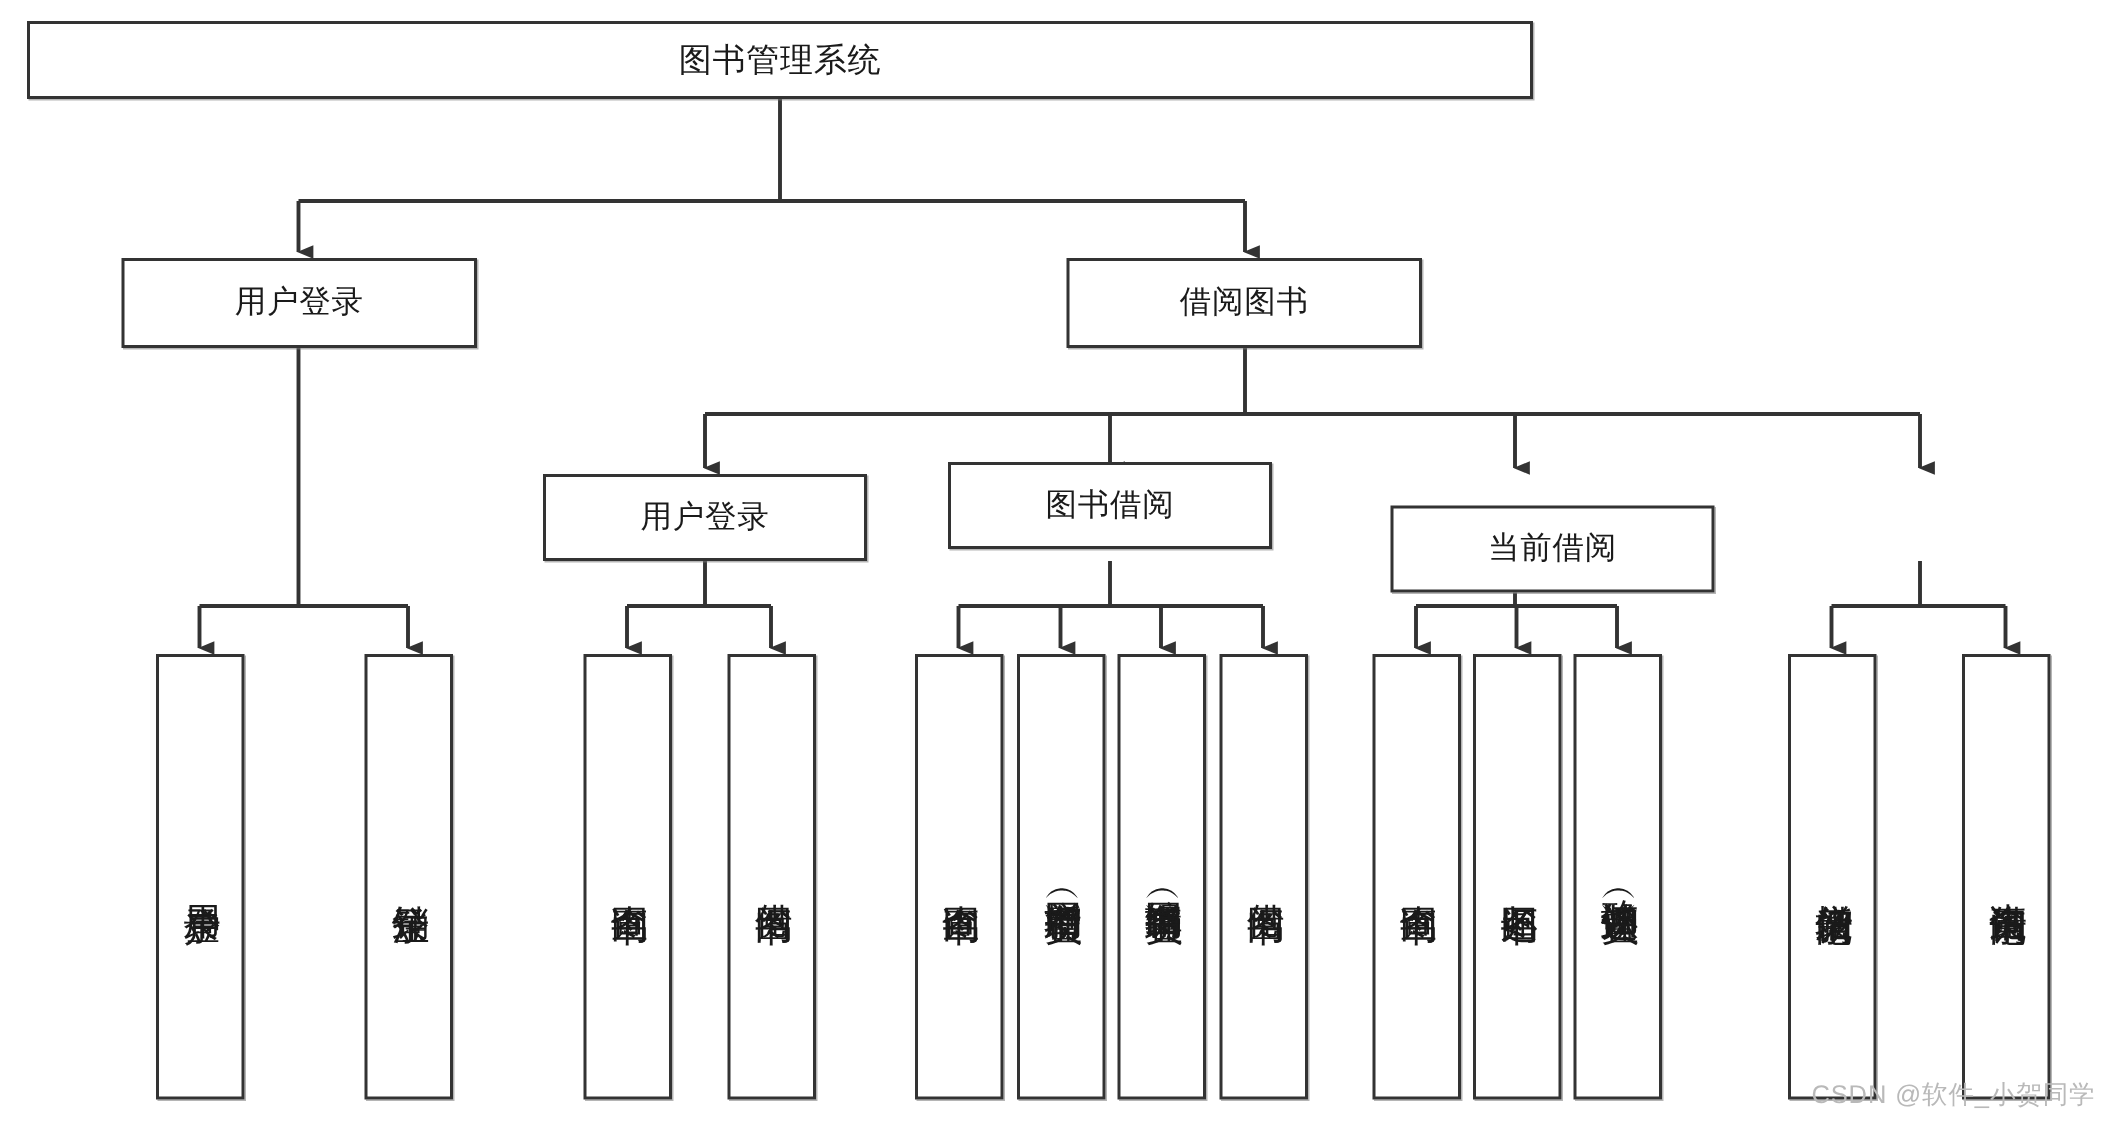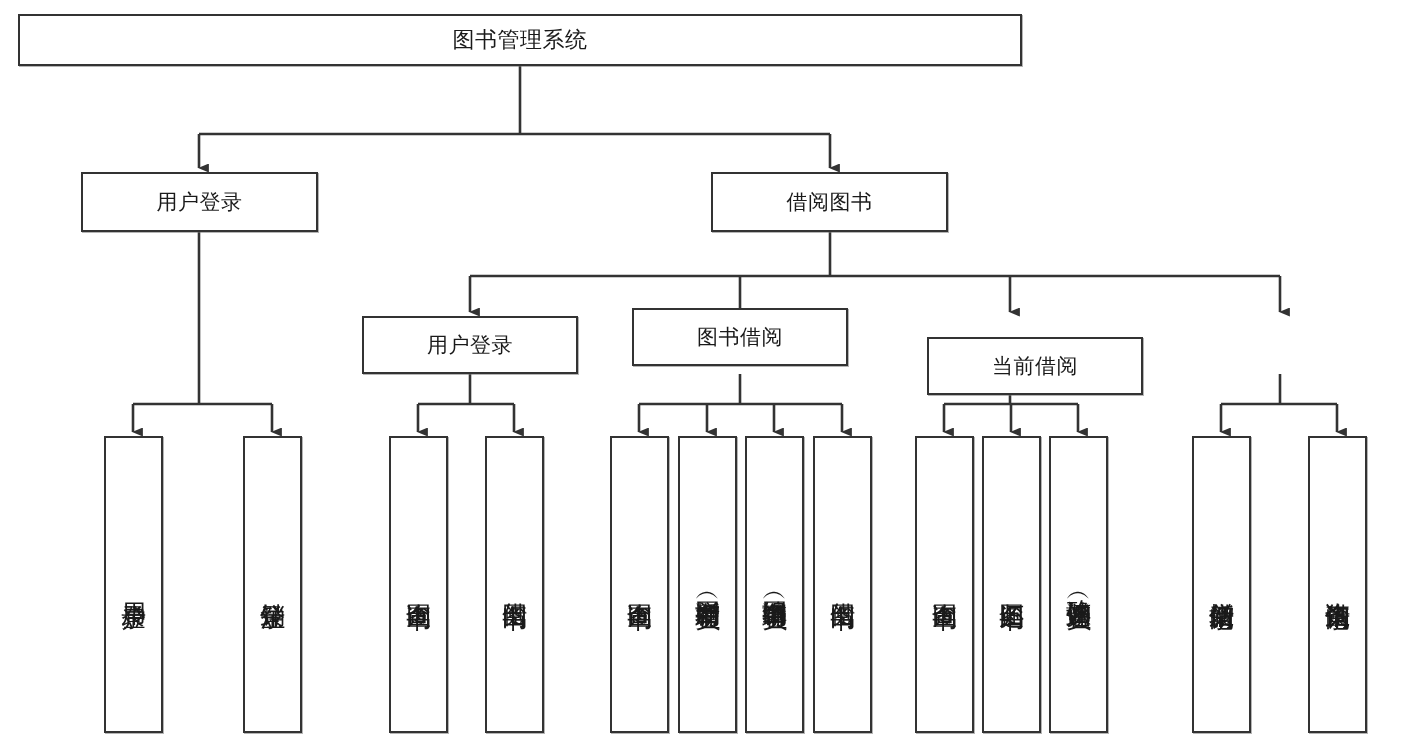--- a/index.html
+++ b/index.html
@@ -202,14 +202,15 @@
   </div>
 
   <div class="node v" style="left:1192px; top:436px; width:59px; height:297px;">
     <span class="lbl">新增借阅记录</span>
   </div>
 
   <div class="node v" style="left:1308px; top:436px; width:59px; height:297px;">
     <span class="lbl">查询借阅记录</span>
   </div>
 
+  <div id="watermark">CSDN @软件_小贺同学</div>
 
 </div>
 
 </body></html>

